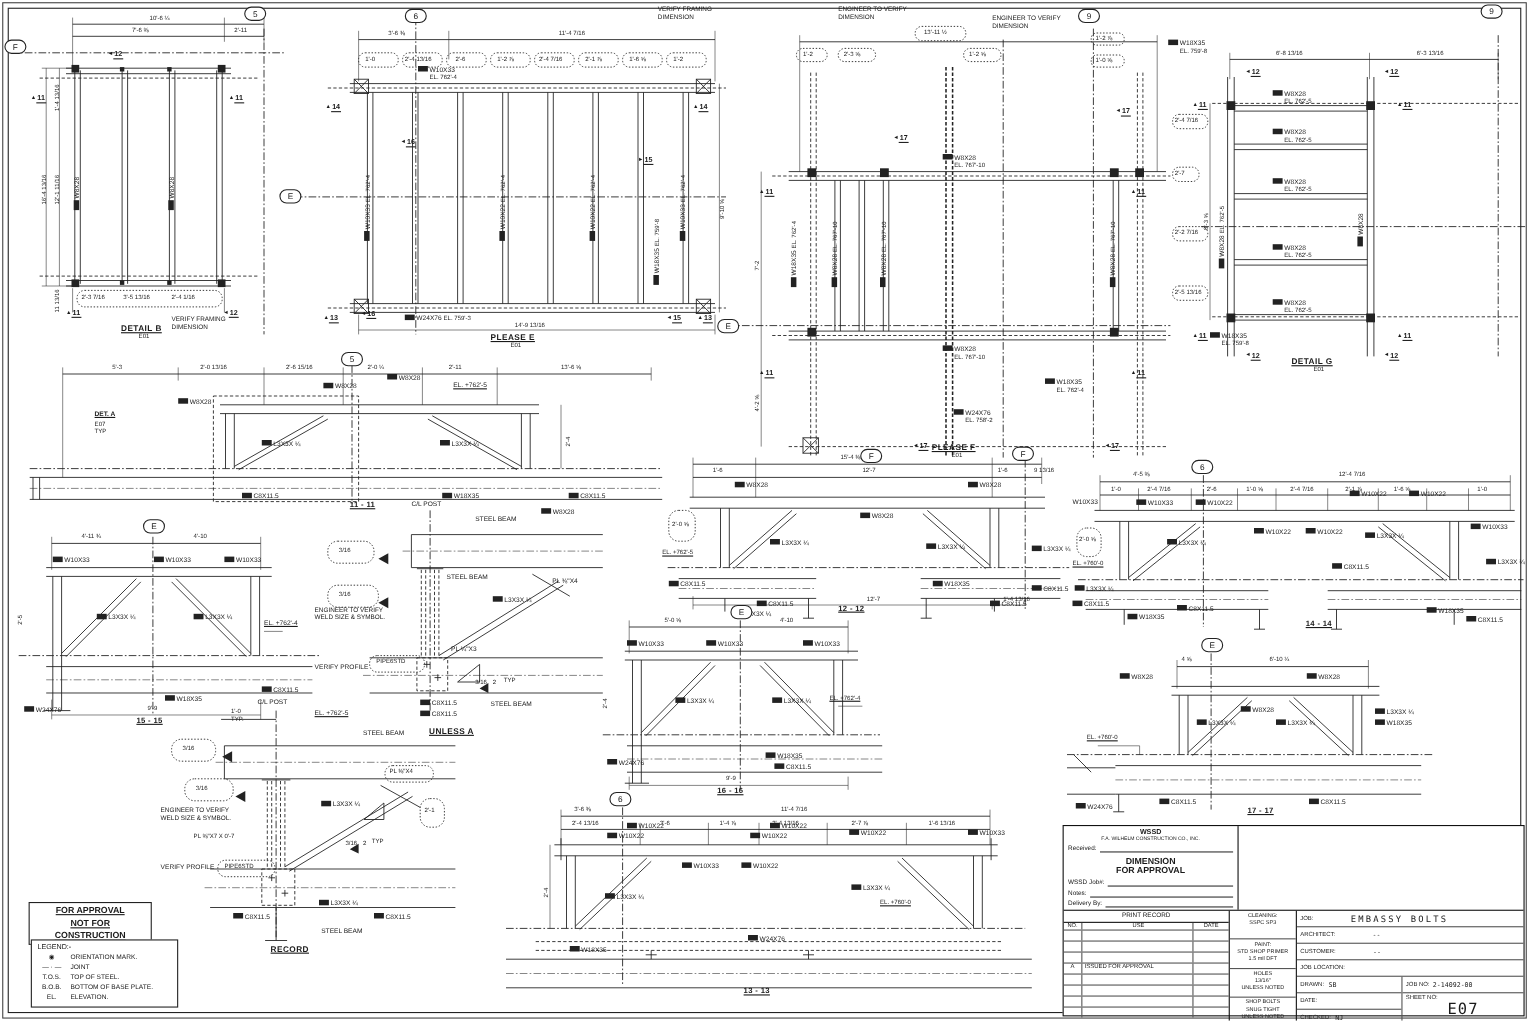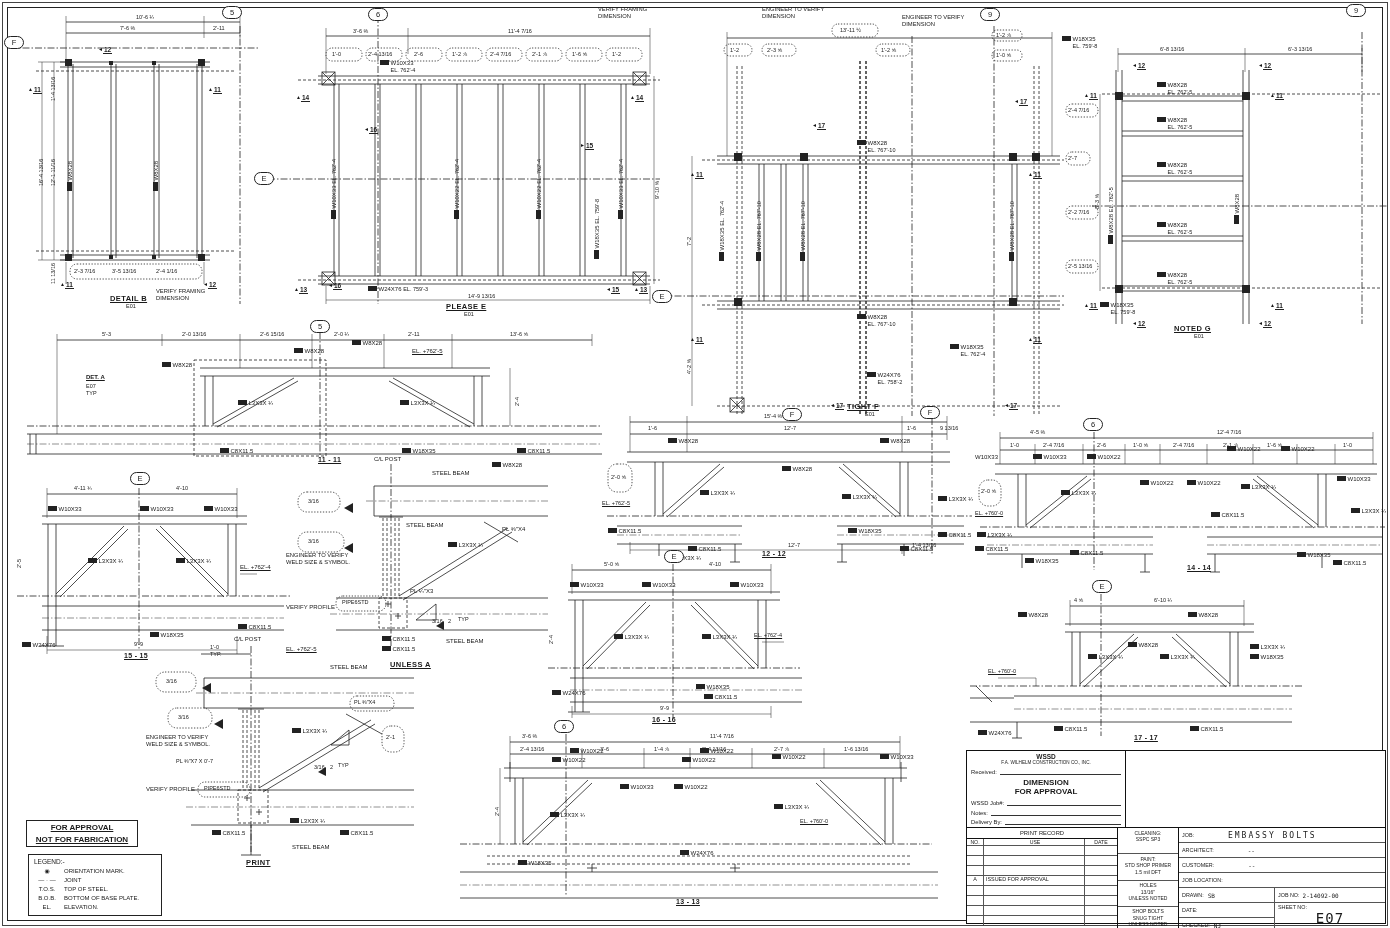--- a/index.html
+++ b/index.html
@@ -301,21 +301,21 @@
   <span class="lbl dim rot" style="left:24px;top:240px">7'-2</span>
   <span class="lbl dim rot" style="left:24px;top:368px">4'-2 ⅝</span>
   <span class="sm" style="left:150px;top:116px"><i>◄</i><b>17</b></span>
   <span class="sm" style="left:352px;top:92px"><i>◄</i><b>17</b></span>
   <span class="sm" style="left:168px;top:396px"><i>◄</i><b>17</b></span>
   <span class="sm" style="left:342px;top:396px"><i>◄</i><b>17</b></span>
   <span class="sm" style="left:28px;top:165px"><i>▲</i><b>11</b></span>
   <span class="sm" style="left:366px;top:165px"><i>▲</i><b>11</b></span>
   <span class="sm" style="left:28px;top:330px"><i>▲</i><b>11</b></span>
   <span class="sm" style="left:366px;top:330px"><i>▲</i><b>11</b></span>
-  <span class="dt" style="left:185px;top:396px">TIGHT F</span>
+  <span class="dt" style="left:185px;top:396px">PLEASE F</span>
   <span class="dref" style="left:203px;top:405px">E01</span>
 </div>
 
 <div class="panel" style="left:1062px;top:24px;width:326px;height:316px">
   <svg width="326" height="316">
     <line class="s cl" x1="300" y1="8" x2="300" y2="300"></line>
     <line class="s" x1="56" y1="30" x2="300" y2="30"></line>
     <line class="s thin" x1="56" y1="24" x2="56" y2="48"></line>
         <line class="s thin" x1="183" y1="24" x2="183" y2="48"></line>
         <line class="s thin" x1="300" y1="24" x2="300" y2="48"></line>
@@ -364,21 +364,21 @@
   <span class="lbl dim" style="left:6px;top:239px">2'-5 13/16</span>
   <span class="lbl dim rot" style="left:32px;top:185px">8'-3 ⅝</span>
   <span class="sm" style="left:70px;top:38px"><i>◄</i><b>12</b></span>
   <span class="sm" style="left:196px;top:38px"><i>◄</i><b>12</b></span>
   <span class="sm" style="left:70px;top:296px"><i>◄</i><b>12</b></span>
   <span class="sm" style="left:196px;top:296px"><i>◄</i><b>12</b></span>
   <span class="sm" style="left:22px;top:68px"><i>▲</i><b>11</b></span>
   <span class="sm" style="left:208px;top:68px"><i>▲</i><b>11</b></span>
   <span class="sm" style="left:22px;top:278px"><i>▲</i><b>11</b></span>
   <span class="sm" style="left:208px;top:278px"><i>▲</i><b>11</b></span>
-  <span class="dt" style="left:112px;top:300px">NOTED G</span>
+  <span class="dt" style="left:112px;top:300px">DETAIL G</span>
   <span class="dref" style="left:132px;top:309px">E01</span>
 </div>
 
 <div class="panel" style="left:12px;top:326px;width:595px;height:140px">
   <svg width="595" height="140">
     <line class="s" x1="45" y1="14" x2="580" y2="14"></line>
     <line class="s thin" x1="45" y1="8" x2="45" y2="108"></line>
         <line class="s thin" x1="150" y1="8" x2="150" y2="20"></line>
     <line class="s thin" x1="228" y1="8" x2="228" y2="42"></line>
         <line class="s thin" x1="300" y1="8" x2="300" y2="42"></line>
@@ -801,21 +801,21 @@
   <span class="lbl" style="left:146px;top:88px"><i class="tag"></i><b class="bt">L3X3X ¼</b></span>
   <span class="lbl dim" style="left:208px;top:59px">PL ⅜"X4</span>
   <span class="lbl dim" style="left:240px;top:94px">2'-1</span>
   <span class="lbl dim" style="left:168px;top:124px">3/16</span>
   <span class="lbl dim" style="left:184px;top:124px">2</span>
   <span class="lbl dim" style="left:192px;top:122px">TYP</span>
   <span class="lbl" style="left:66px;top:190px"><i class="tag"></i><b class="bt">C8X11.5</b></span>
   <span class="lbl" style="left:144px;top:178px"><i class="tag"></i><b class="bt">L3X3X ¼</b></span>
   <span class="lbl" style="left:194px;top:190px"><i class="tag"></i><b class="bt">C8X11.5</b></span>
   <span class="lbl" style="left:146px;top:204px">STEEL BEAM</span>
-  <span class="dt" style="left:100px;top:218px">PRINT</span>
+  <span class="dt" style="left:100px;top:218px">RECORD</span>
 </div>
 
 <div class="panel" style="left:452px;top:724px;width:486px;height:182px">
   <svg width="486" height="182">
     <line class="s cl" x1="114" y1="10" x2="114" y2="172"></line>
     <line class="s" x1="58" y1="18" x2="448" y2="18"></line>
         <line class="s" x1="58" y1="30" x2="448" y2="30"></line>
     <line class="s thin" x1="58" y1="12" x2="58" y2="44"></line>
         <line class="s thin" x1="130" y1="24" x2="130" y2="44"></line>
     <line class="s thin" x1="192" y1="24" x2="192" y2="44"></line>
@@ -868,21 +868,21 @@
   <span class="lbl" style="left:322px;top:80px"><i class="tag"></i><b class="bt">L3X3X ¼</b></span>
   <span class="lbl dim rot" style="left:42px;top:92px">2'-4</span>
   <span class="lbl el dim" style="left:348px;top:94px">EL. +760'-0</span>
   <span class="lbl" style="left:228px;top:126px"><i class="tag"></i><b class="bt">W24X76</b></span>
   <span class="lbl" style="left:66px;top:136px"><i class="tag"></i><b class="bt">W18X35</b></span>
   <span class="st" style="left:224px;top:174px">13 - 13</span>
 </div>
 
 <div class="panel stamp" style="left:26px;top:820px;width:102px;">
   <div>FOR APPROVAL</div>
-  <div>NOT FOR FABRICATION</div>
+  <div>NOT FOR CONSTRUCTION</div>
 </div>
 
 <div class="panel legend" style="left:28px;top:854px;width:122px;">
   <div class="lg-t">LEGEND:-</div>
   <div class="lg-row">
         <span class="lg-sym">◉</span>
         <span>ORIENTATION MARK.</span>
       </div>
   <div class="lg-row">
         <span class="lg-sym">— · —</span>

